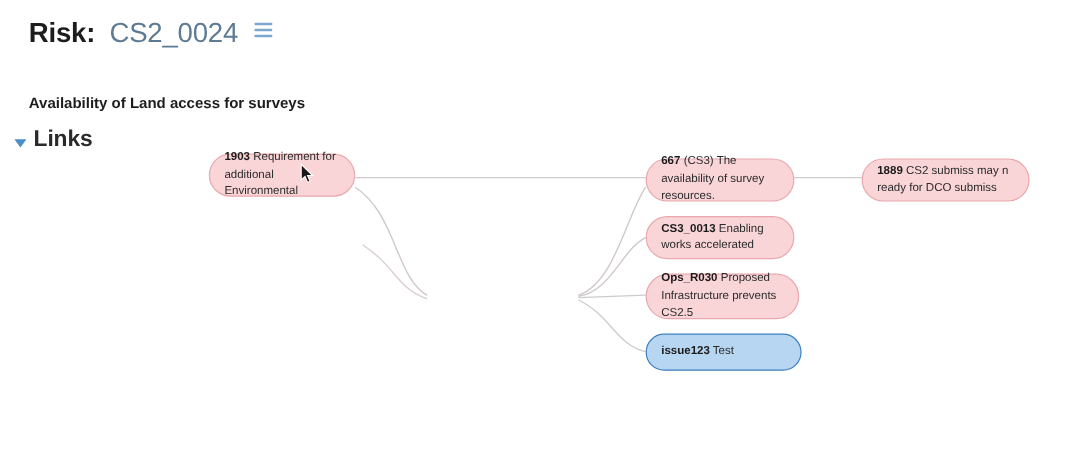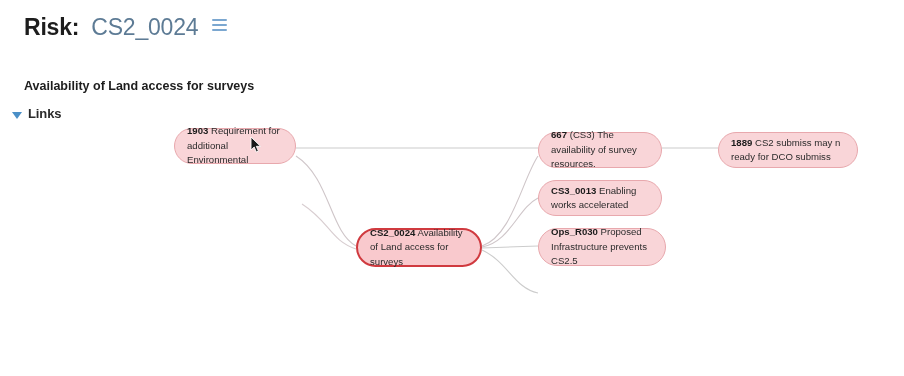--- a/index.html
+++ b/index.html
@@ -79,21 +79,21 @@
   .disclosure-icon {
     width: 0;
     height: 0;
     border-left: 5.5px solid transparent;
     border-right: 5.5px solid transparent;
     border-top: 7px solid #4a8fc7;
     position: relative;
     top: 2px;
   }
   .links-label {
-    font-size: 13px;
+    font-size: 19px;
     font-weight: bold;
     color: #2a2a2a;
     letter-spacing: -0.1px;
   }
 
   
   .graph-canvas {
     position: absolute;
     left: 0;
     top: 0;
@@ -198,36 +198,36 @@
     <path d="M 482 248 L 538 246" stroke="#cccccc" stroke-width="1.1" fill="none"></path>
 
     <path d="M 482 250 C 508 262 514 288 538 293" stroke="#cccccc" stroke-width="1.1" fill="none"></path>
   </svg>
 
   <div class="node risk" id="node-1903">
     <span class="node-text"><span class="node-id">1903</span> <span>Requirement for additional Environmental</span></span>
   </div>
 
 
-  <div class="node risk-focus" id="node-cs2_0024">
-    <span class="node-text"><span class="node-id">CS2_0024</span> <span>Availability of Land access for surveys</span></span>
-  </div>
 
   <div class="node risk" id="node-667">
     <span class="node-text"><span class="node-id">667</span> <span>(CS3) The availability of survey resources.</span></span>
   </div>
 
   <div class="node risk" id="node-cs3_0013">
     <span class="node-text"><span class="node-id">CS3_0013</span> <span>Enabling works accelerated</span></span>
   </div>
 
   <div class="node risk" id="node-ops_r030">
     <span class="node-text"><span class="node-id">Ops_R030</span> <span>Proposed Infrastructure prevents CS2.5</span></span>
   </div>
 
+  <div class="node issue" id="node-issue123">
+    <span class="node-text"><span class="node-id">issue123</span> <span>Test</span></span>
+  </div>
 
   <div class="node risk" id="node-1889">
     <span class="node-text"><span class="node-id">1889</span> <span>CS2 submiss may n ready for DCO submiss</span></span>
   </div>
 
   <svg class="mouse-cursor" viewBox="0 0 12 18">
     <path d="M1 1 L1 14 L4.2 11 L6.3 16 L8.4 15.1 L6.3 10.3 L10.5 10.3 Z" fill="#1a1a1a" stroke="#ffffff" stroke-width="0.9"></path>
   </svg>
 
 </div>

